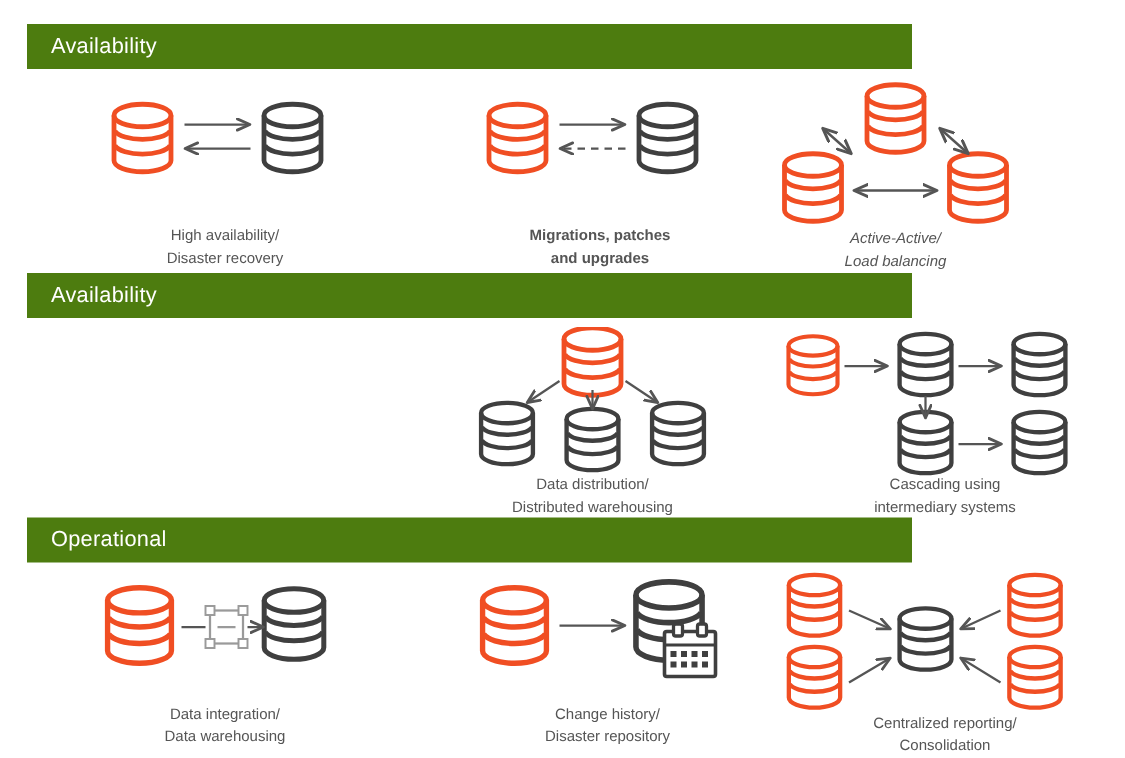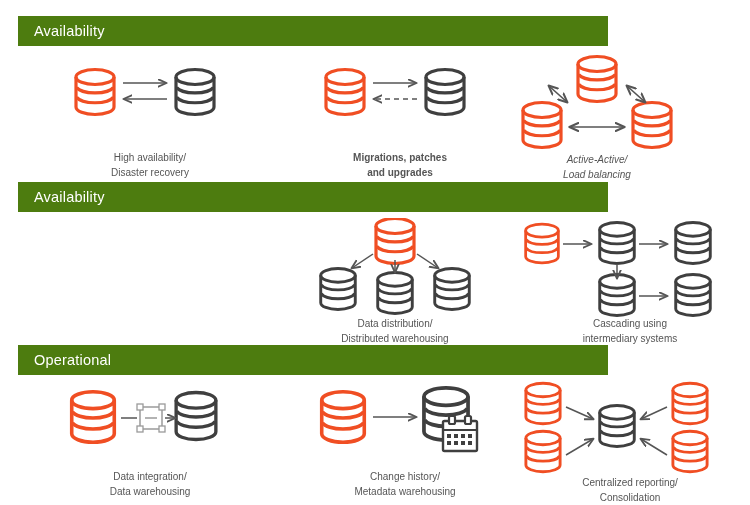--- a/index.html
+++ b/index.html
@@ -242,21 +242,21 @@
               <rect x="188" y="53" width="4" height="4"></rect>
               <rect x="167" y="60" width="4" height="4"></rect>
               <rect x="174" y="60" width="4" height="4"></rect>
               <rect x="181" y="60" width="4" height="4"></rect>
               <rect x="188" y="60" width="4" height="4"></rect>
             </g>
           </g>
         </svg>
       </div>
       <div class="caption" style="top:88px;">Change history/
-Metadata warehousing</div>
+Disaster repository</div>
     </div>
 
     <div class="cell" style="left:505px;">
       <div class="cell-art">
         <svg viewBox="0 0 250 100">
           <use href="#db-orange" x="18" y="0" width="40" height="45"></use>
           <use href="#db-orange" x="165" y="0" width="40" height="45"></use>
           <use href="#db-orange" x="18" y="48" width="40" height="45"></use>
           <use href="#db-orange" x="165" y="48" width="40" height="45"></use>
           <use href="#db-dark" x="92" y="22" width="40" height="46"></use>

